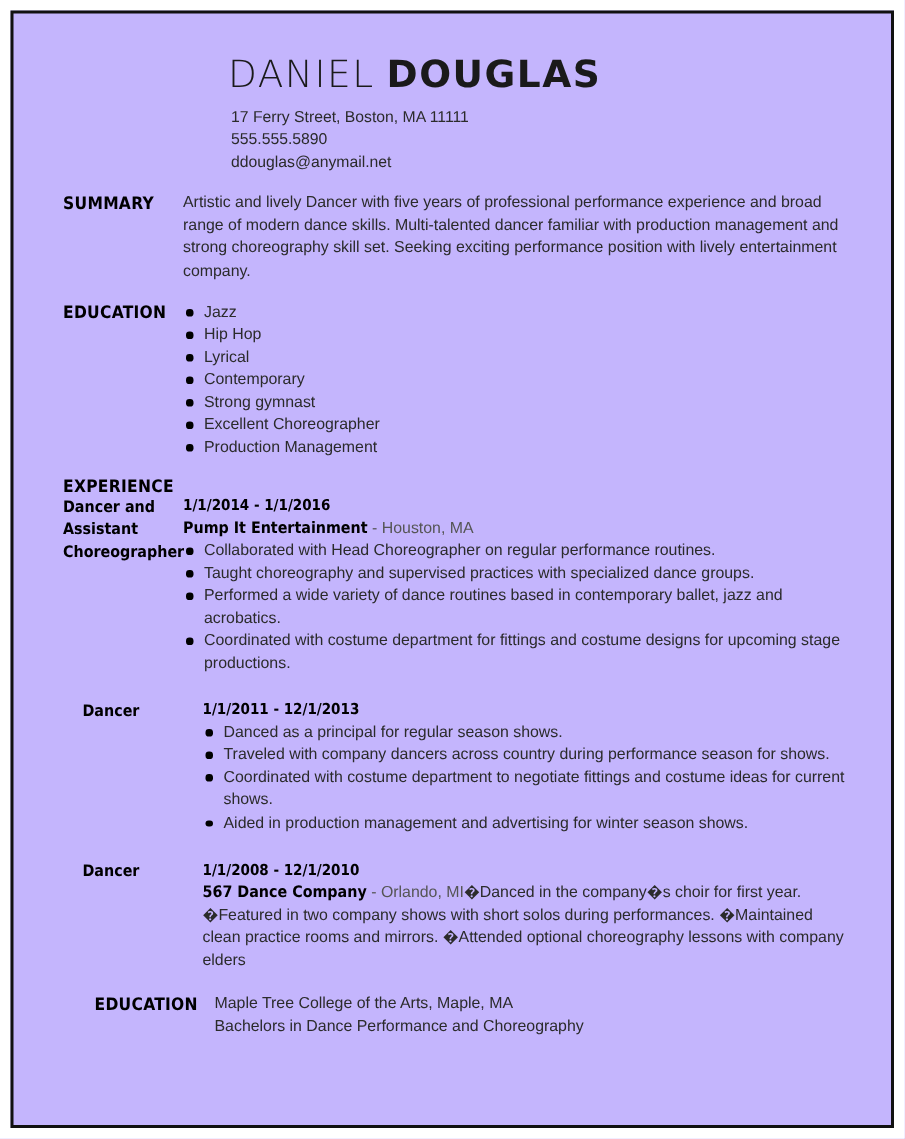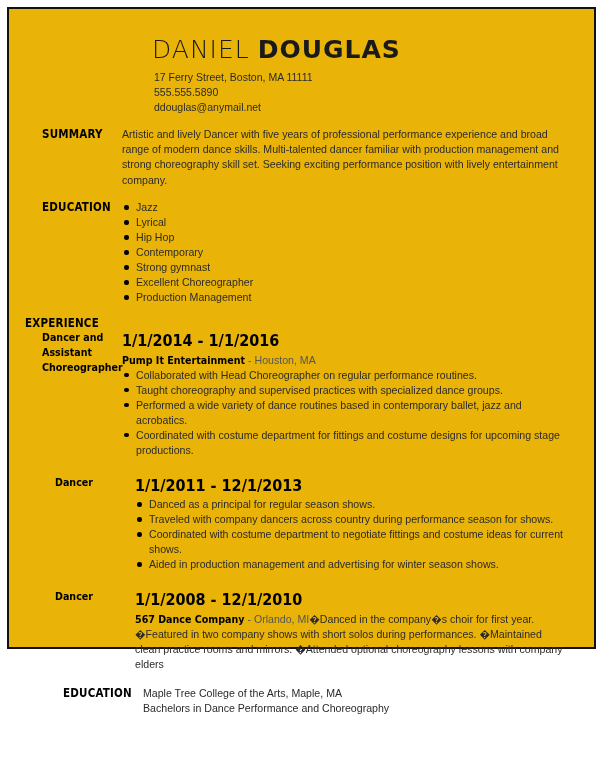--- a/index.html
+++ b/index.html
@@ -13,24 +13,24 @@
     font-family: "Liberation Sans", sans-serif;
     color: #1a1a1a;
     overflow: hidden;
   }
 
   #resume-page {
     position: absolute;
     left: 7px;
     top: 7px;
     width: 589px;
-    height: 642px;
+    height: 745px;
     border: 2px solid #111111;
     box-sizing: border-box;
-    background: #eab308;
+    background: #c4b5fd;
   }
 
   #resume-inner {
     padding: 0;
     position: relative;
     height: 100%;
   }
 
   
   .header {
@@ -116,21 +116,21 @@
     height: 4.5px;
     background: #000;
     border-radius: 50%;
   }
 
   .highlights-list { margin-left: 41px; }
 
   
   #experience-section { margin-top: 11px; }
   .exp-heading {
-    padding-left: 16px;
+    padding-left: 33px;
     font-size: 11.5px;
     font-weight: 700;
     font-family: "DejaVu Sans", sans-serif;
     font-stretch: condensed;
     letter-spacing: 0.2px;
     color: #000;
   }
   .job {
     display: flex;
     align-items: flex-start;
@@ -148,21 +148,21 @@
     font-stretch: condensed;
     color: #000;
     line-height: 1.4;
   }
   .job-detail {
     flex: 1 1 auto;
     padding-right: 26px;
     min-width: 0;
   }
   .job-dates {
-    font-size: 16px;
+    font-size: 10px;
     font-weight: 700;
     font-family: "DejaVu Sans", sans-serif;
     font-stretch: condensed;
     color: #000;
     line-height: 1.4;
   }
   .job-company {
     font-size: 10.6px;
     line-height: 1.4;
     color: #2b2b2b;
@@ -215,22 +215,22 @@
     <div class="sec-body">
       <p class="para">Artistic and lively Dancer with five years of professional performance experience and broad range of modern dance skills. Multi-talented dancer familiar with production management and strong choreography skill set. Seeking exciting performance position with lively entertainment company.</p>
     </div>
   </div>
 
   <div class="section" id="highlights-section">
     <div class="sec-label">EDUCATION</div>
     <div class="sec-body">
       <ul class="bullets highlights-list" id="highlights-list">
             <li>Jazz</li>
+            <li>Hip Hop</li>
             <li>Lyrical</li>
-            <li>Hip Hop</li>
             <li>Contemporary</li>
             <li>Strong gymnast</li>
             <li>Excellent Choreographer</li>
             <li>Production Management</li>
           </ul>
     </div>
   </div>
 
   <div id="experience-section">
     <div class="exp-heading">EXPERIENCE</div>

